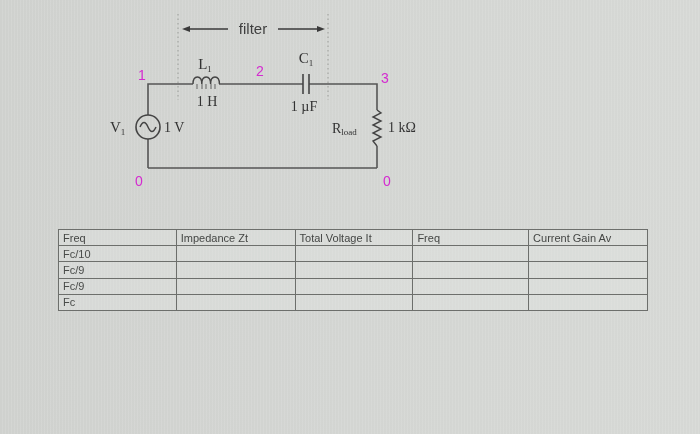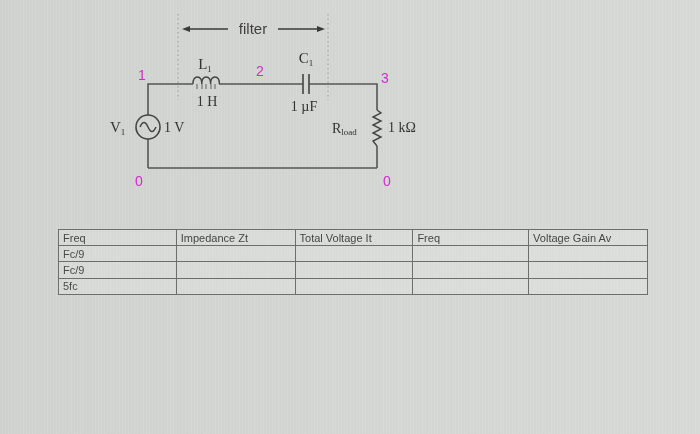--- a/index.html
+++ b/index.html
@@ -113,37 +113,44 @@
       <col class="c2">
       <col class="c3">
       <col class="c4">
     </colgroup>
   <tbody>
       <tr>
     <th>Freq</th>
     <th>Impedance Zt</th>
     <th>Total Voltage It</th>
     <th>Freq</th>
-    <th>Voltage Gain Av</th>
+    <th>Current Gain Av</th>
   </tr>
+  <tr>
+        <td>Fc/10</td>
+        <td></td>
+        <td></td>
+        <td></td>
+        <td></td>
+      </tr>
   <tr>
         <td>Fc/9</td>
         <td></td>
         <td></td>
         <td></td>
         <td></td>
       </tr>
   <tr>
         <td>Fc/9</td>
         <td></td>
         <td></td>
         <td></td>
         <td></td>
       </tr>
   <tr>
-        <td>5fc</td>
+        <td>Fc</td>
         <td></td>
         <td></td>
         <td></td>
         <td></td>
       </tr>
 </tbody>
   </table>
 
 </body></html>

